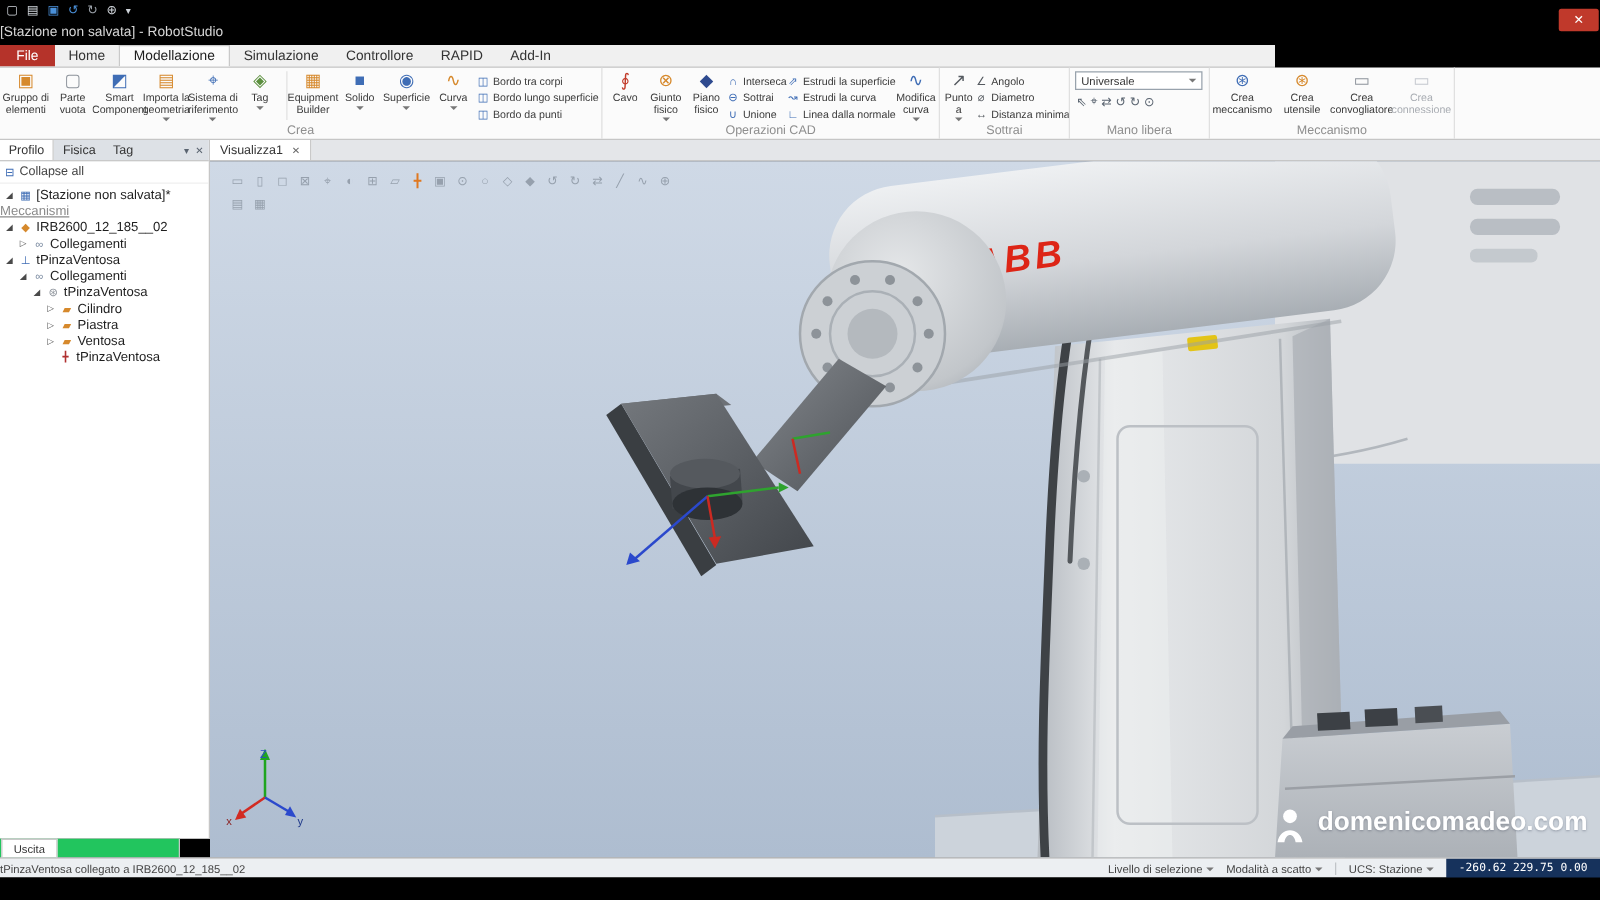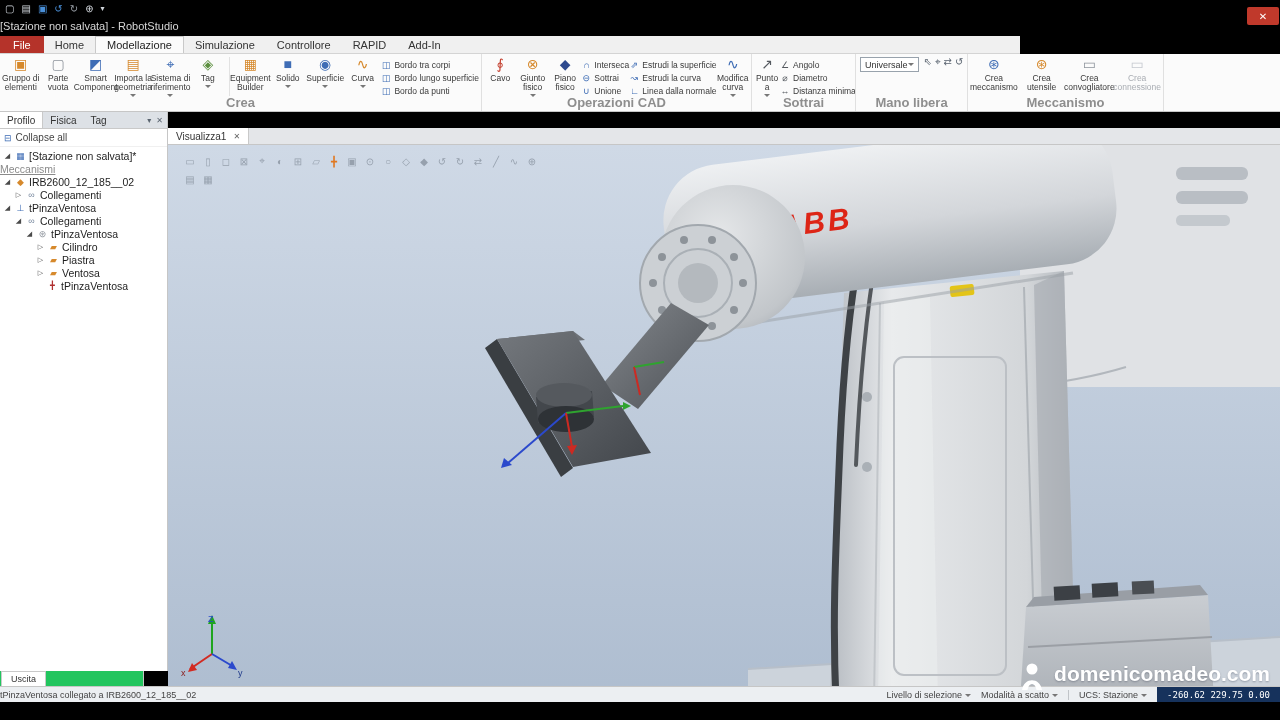--- a/index.html
+++ b/index.html
@@ -15,21 +15,21 @@
 
 
 .tabrow{position:absolute;top:36px;left:0;width:1020px;height:18px;background:#f0f0f0;display:flex;align-items:stretch;border-bottom:1px solid #d4d4d4;font-size:11px;}
 .rtab{padding:0 11px;display:flex;align-items:center;color:#333;}
 .rtab.file{background:#b5332a;color:#fff;padding:0 13px;}
 .rtab.active{background:#fbfbfb;border:1px solid #c9c9c9;border-bottom:none;color:#1e1e1e;}
 
 
 .ribbon{position:absolute;top:54px;left:0;width:1280px;height:58px;background:#fbfbfb;border-bottom:1px solid #c6c6c6;display:flex;}
 .rgroup{position:relative;height:100%;border-right:1px solid #e0e0e0;padding:1px 2px 13px 2px;display:flex;overflow:hidden;}
-.rgroup-label{position:absolute;left:0;bottom:1px;width:100%;text-align:center;font-size:13px;color:#8e8e8e;font-weight:bold;}
+.rgroup-label{position:absolute;left:0;bottom:1px;width:100%;text-align:center;font-size:10px;color:#8e8e8e;}
 .rbtn{flex:1 1 36px;min-width:26px;max-width:48px;display:flex;flex-direction:column;align-items:center;padding-top:2px;cursor:default;}
 .rbtn .ic{font-size:14px;line-height:15px;height:15px;}
 .rbtn .lb{font-size:8.5px;line-height:9px;text-align:center;color:#3a3a3a;margin-top:2px;max-height:18px;overflow:hidden;}
 .rbtn.disabled .lb{color:#a9adb3;}
 .caret{width:0;height:0;border-left:3px solid transparent;border-right:3px solid transparent;border-top:3px solid #777;margin-top:2px;}
 .vsep{width:1px;background:#e2e2e2;margin:2px 2px;}
 .scol{display:flex;flex-direction:column;justify-content:flex-start;gap:2px;padding-top:4px;}
 .sbtn{display:flex;align-items:center;gap:3px;font-size:8.5px;color:#3a3a3a;height:11px;white-space:nowrap;cursor:default;}
 .sbtn .ic{font-size:9px;width:10px;text-align:center;}
 .combo{width:102px;height:15px;border:1px solid #98a2ac;background:#fff;font-size:9px;display:flex;align-items:center;padding:0 4px;color:#333;margin:2px 2px 3px 2px;}
@@ -48,21 +48,21 @@
 .bp-tab.active{background:#fff;border-right:1px solid #c9c9c9;}
 .bp-tools{margin-left:auto;display:flex;align-items:center;gap:5px;padding-right:4px;color:#5a6470;font-size:8px;}
 .collapse-row{display:flex;align-items:center;gap:4px;font-size:10px;color:#444;padding:3px 4px;border-bottom:1px solid #f0f0f0;}
 .tree{font-size:10.5px;color:#1e1e1e;padding-top:2px;}
 .trow{display:flex;align-items:center;height:13px;gap:3px;white-space:nowrap;cursor:default;}
 .texp{width:9px;font-size:7px;color:#4a4a4a;text-align:center;flex:0 0 9px;}
 .tic{font-size:9px;width:11px;text-align:center;flex:0 0 11px;}
 .section-lbl{color:#8a8a8a;text-decoration:underline;}
 
 
-.viewport{position:absolute;left:168px;top:112px;width:1112px;height:574px;margin-top:16px;}
+.viewport{position:absolute;left:168px;top:112px;width:1112px;height:574px;}
 .vp-tabs{height:17px;background:#e4e6e9;border-bottom:1px solid #c6c6c6;display:flex;font-size:10px;}
 .vp-tab{background:#fff;border-right:1px solid #c9c9c9;display:flex;align-items:center;gap:7px;padding:0 8px;color:#333;}
 .vp-tab .x{font-size:8px;color:#666;}
 .vp-canvas{position:relative;width:1112px;height:557px;background:linear-gradient(#cfd9e6,#aebdd0);overflow:hidden;}
 .vp-toolbar{position:absolute;left:14px;top:8px;display:flex;flex-direction:column;gap:2px;z-index:5;}
 .vtrow{display:flex;gap:2px;}
 .vp-ticon{width:16px;height:16px;display:flex;align-items:center;justify-content:center;font-size:10px;color:#5f6a76;opacity:.5;}
 .vp-ticon.hl{color:#e07820;opacity:1;}
 .robot-svg{position:absolute;left:0;top:0;}
 .axes-triad{position:absolute;left:12px;bottom:24px;}
@@ -241,21 +241,21 @@
           <span>Diametro</span>
         </div>
         <div class="sbtn">
           <span class="ic c-dk">↔</span>
           <span>Distanza minima</span>
         </div>
       </div>
       <div class="rgroup-label">Sottrai</div>
     </div>
 
-    <div class="rgroup" style="width:112px;">
+    <div class="rgroup" style="width:112px;flex-direction:column">
       <div class="combo">
         <span>Universale</span>
         <span class="caret"></span>
       </div>
       <div class="freerow">
         <span>⇖</span>
         <span>⌖</span>
         <span>⇄</span>
         <span>↺</span>
         <span>↻</span>

